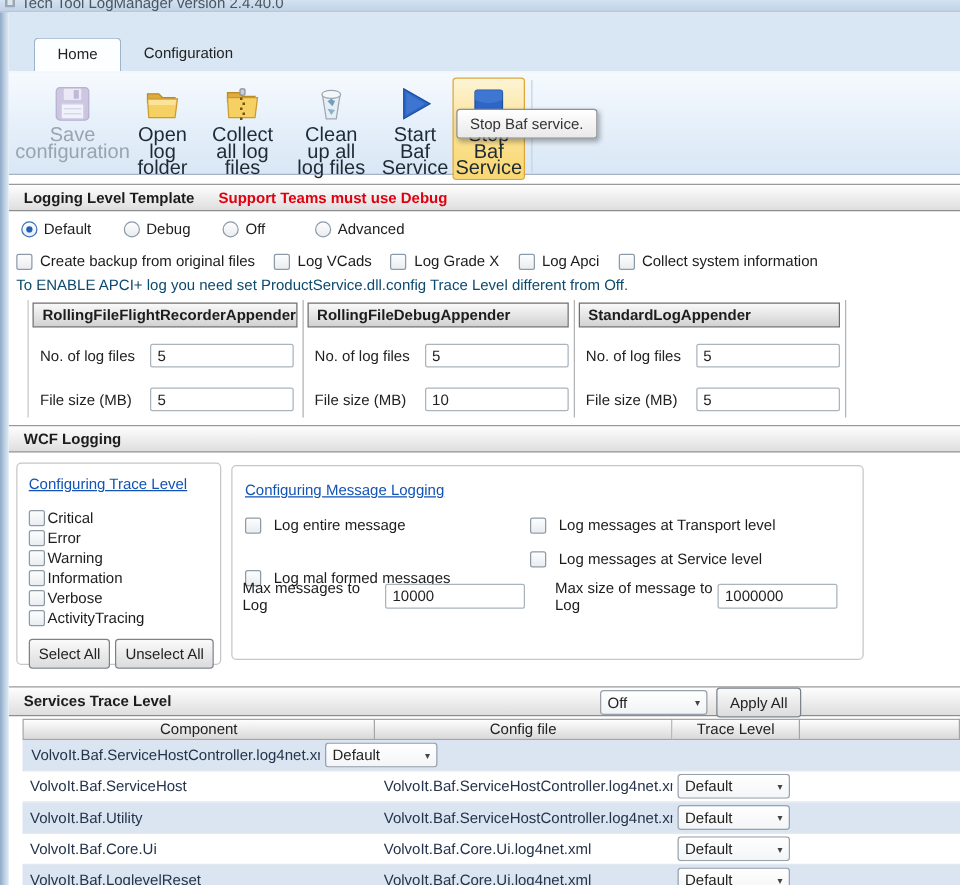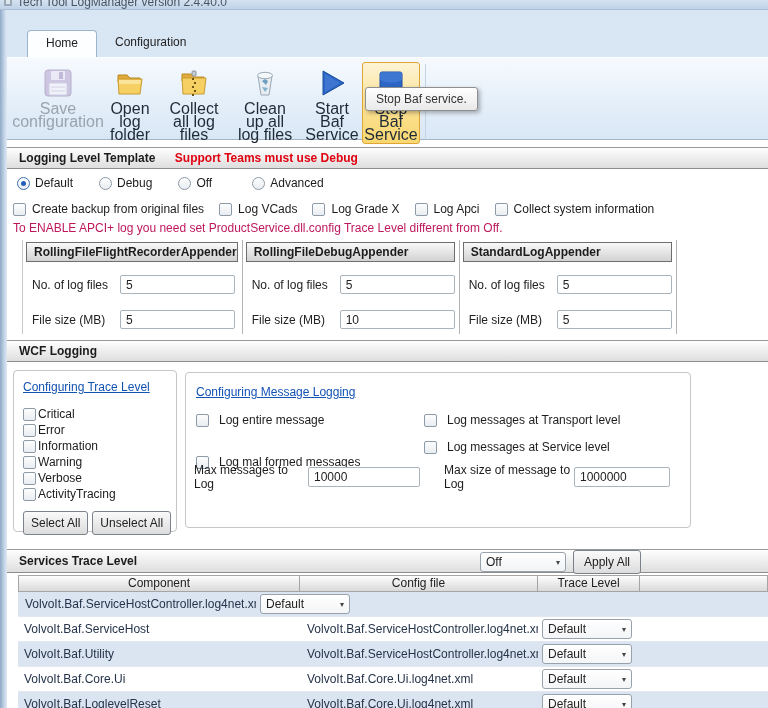--- a/index.html
+++ b/index.html
@@ -65,21 +65,21 @@
         border:1px solid #98a2ac; border-radius:3px; background:linear-gradient(#ffffff,#f1f3f5);
         font-size:12px; color:#222; }
   .dd .arr { font-size:8px; color:#444; margin-left:4px; }
 
   
   .radio-row { position:absolute; left:10px; top:166px; display:flex; align-items:center; }
   .radio-row .opt { display:flex; align-items:center; gap:5px; margin-right:26px; }
 
   .cbx-row { position:absolute; left:6px; top:192px; display:flex; align-items:center; }
   .cbx-row .opt { display:flex; align-items:center; gap:6px; margin-right:15px; }
-  .note { position:absolute; left:6px; top:211px; font-size:12px; color:#be185d; }
+  .note { position:absolute; left:6px; top:211px; font-size:12px; color:#0c4a6e; }
 
   
   .appenders { position:absolute; left:15px; top:230px; width:591px; height:94px; display:flex; }
   .appcol { width:228px; border-right:1px solid #b3b3b3; padding:2px 4px 0 3px; }
   .appcol:first-child { border-left:1px solid #c8c8c8; }
   .apphead { height:20px; line-height:19px; border:1px solid #6e6e6e;
              background:linear-gradient(#f9f9f9,#d2d2d2); font-weight:bold; font-size:12px; padding-left:7px; }
   .approw { display:flex; align-items:center; margin:13px 0 0 6px; }
   .approw .alab { width:88px; font-size:12px; color:#222; }
   .approw .tinput { width:115px; height:19px; }
@@ -305,25 +305,25 @@
         <div class="cbitem">
             <span class="cb"></span>
             <span>Critical</span>
           </div>
         <div class="cbitem">
             <span class="cb"></span>
             <span>Error</span>
           </div>
         <div class="cbitem">
             <span class="cb"></span>
+            <span>Warning</span>
+          </div>
+        <div class="cbitem">
+            <span class="cb"></span>
             <span>Information</span>
-          </div>
-        <div class="cbitem">
-            <span class="cb"></span>
-            <span>Warning</span>
           </div>
         <div class="cbitem">
             <span class="cb"></span>
             <span>Verbose</span>
           </div>
         <div class="cbitem">
             <span class="cb"></span>
             <span>ActivityTracing</span>
           </div>
       </div>

